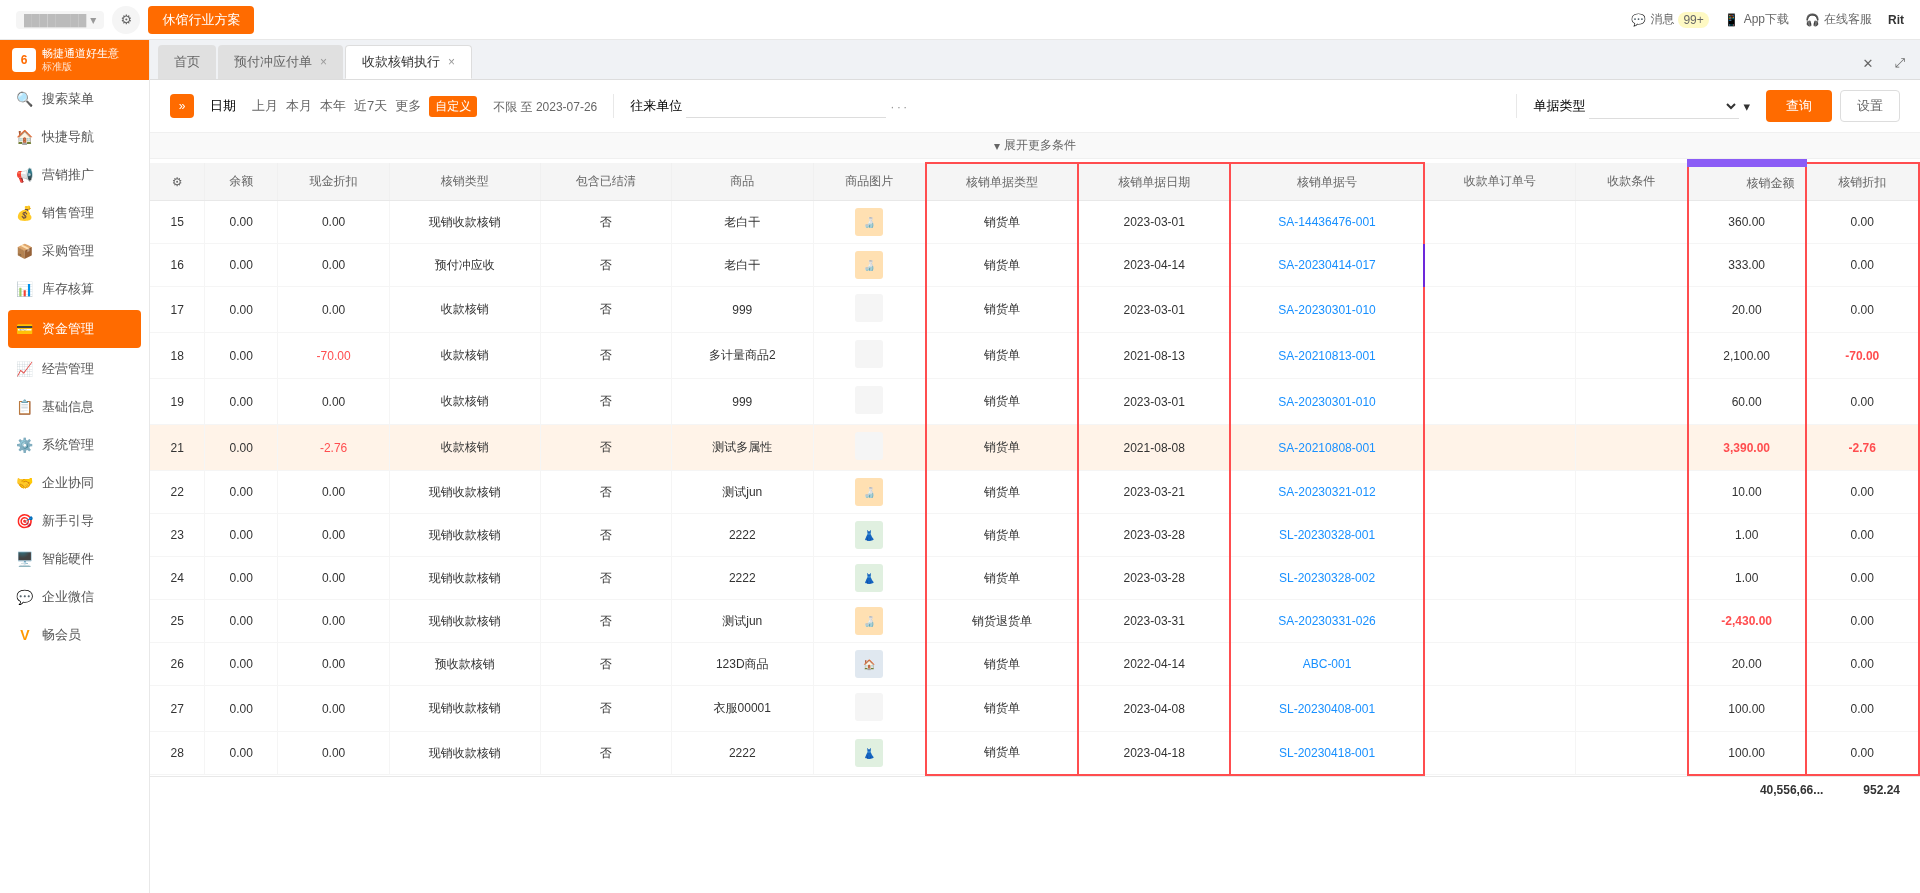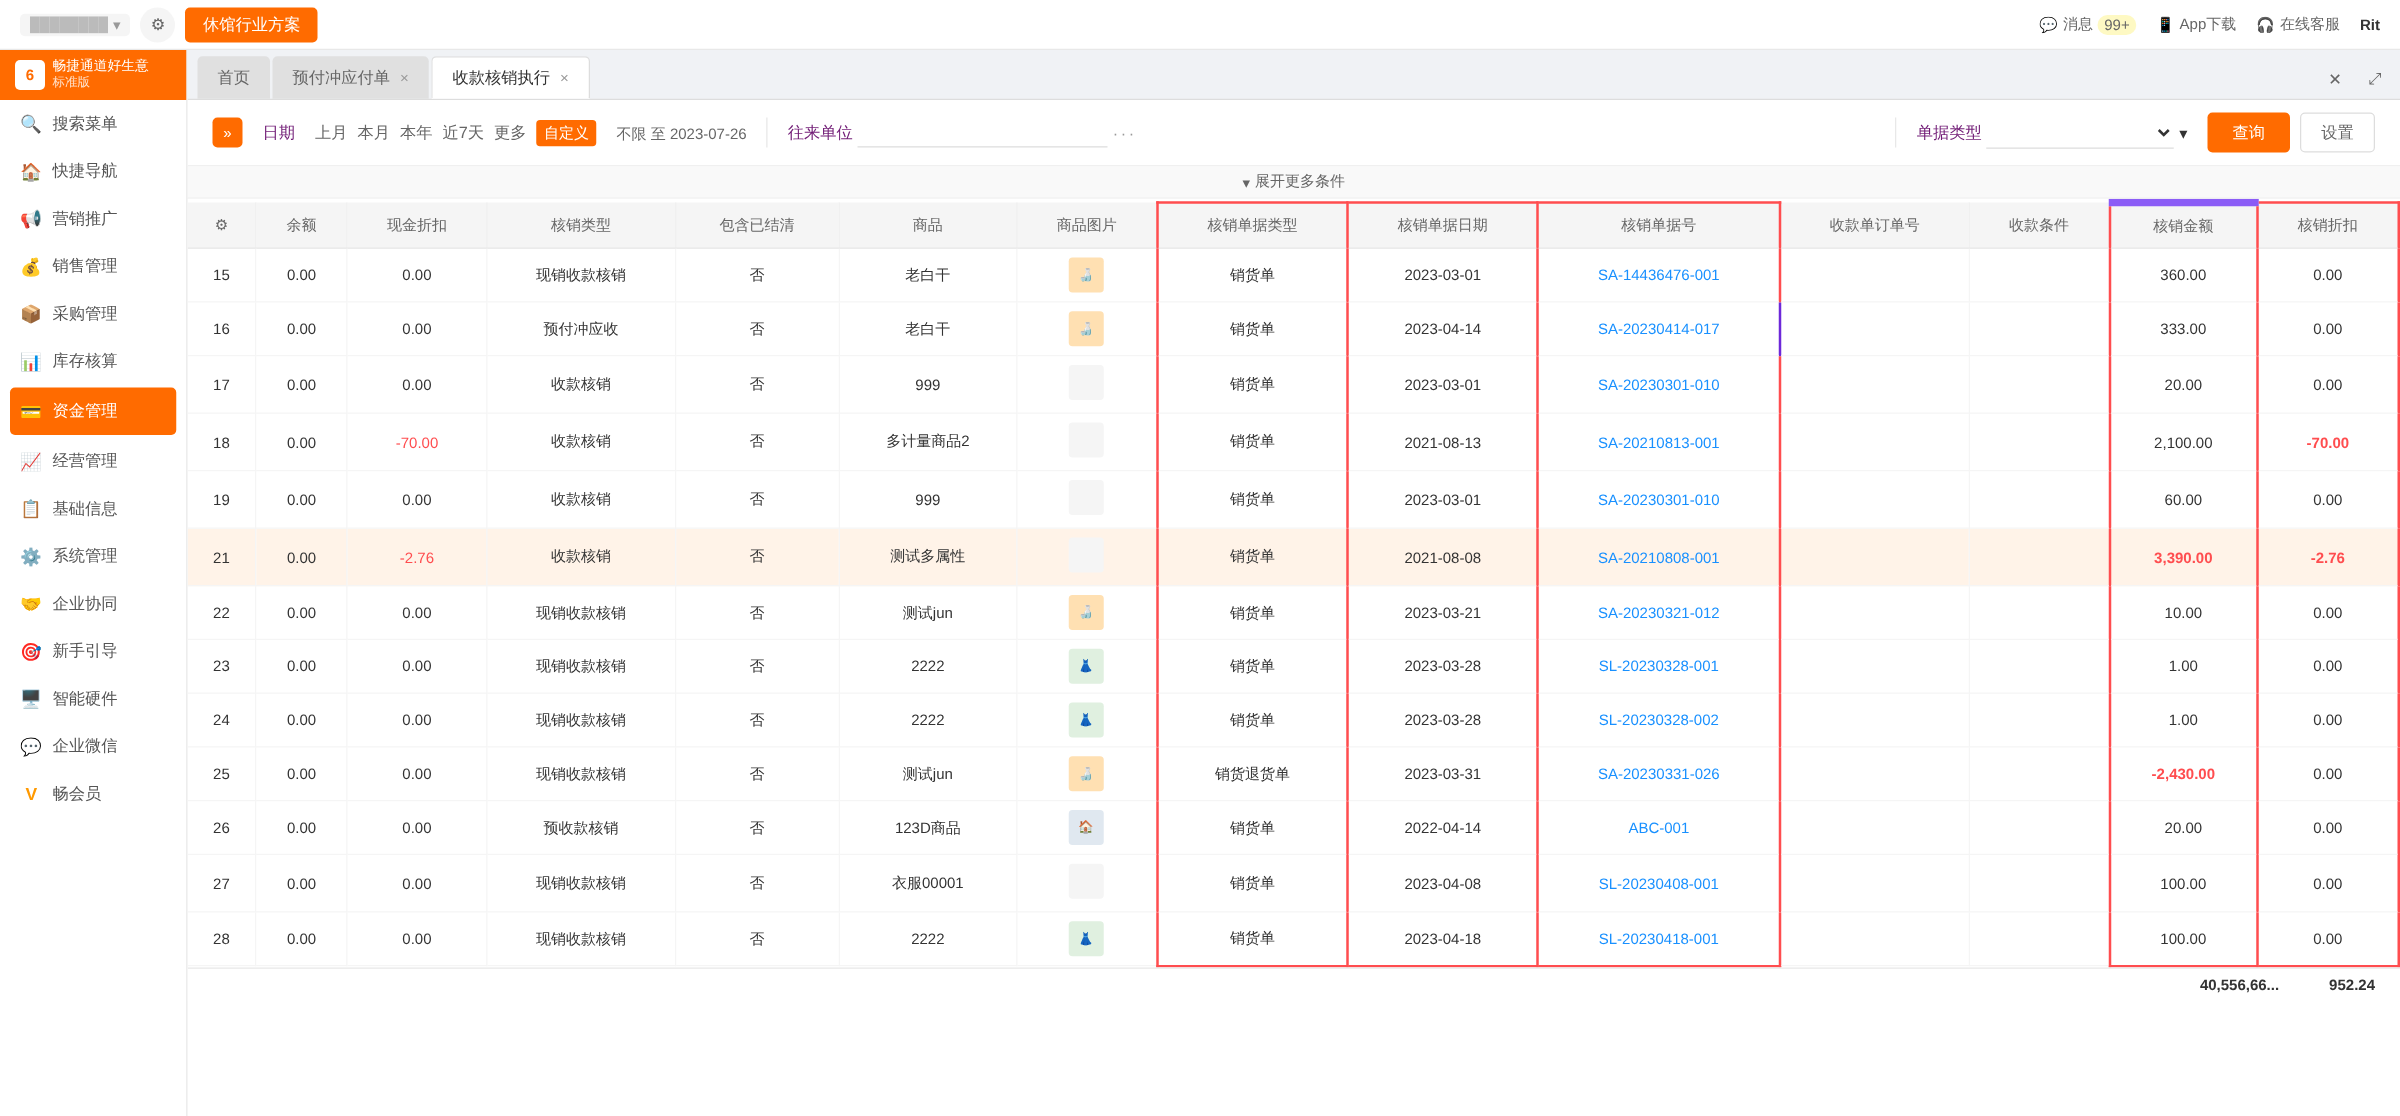--- a/index.html
+++ b/index.html
@@ -48,21 +48,21 @@
     .page-header { padding: 12px 20px 8px; background: #fff; border-bottom: 1px solid #f0f0f0; display: flex; align-items: center; justify-content: space-between; }
     .page-title { font-size: 18px; font-weight: bold; color: #333; }
     .page-actions { display: flex; gap: 8px; }
     .export-btn { display: flex; align-items: center; gap: 4px; color: #666; cursor: pointer; font-size: 13px; }
     .refresh-btn { display: flex; align-items: center; gap: 4px; color: #666; cursor: pointer; font-size: 13px; }
 
     
     .filter-bar { background: #fff; padding: 10px 20px; border-bottom: 1px solid #f0f0f0; }
     .filter-row { display: flex; align-items: center; gap: 16px; }
     .filter-toggle { width: 24px; height: 24px; background: #ff6b00; color: #fff; border-radius: 4px; display: flex; align-items: center; justify-content: center; cursor: pointer; font-size: 12px; }
-    .filter-label { color: #701a75; font-size: 13px; }
+    .filter-label { color: #000000; font-size: 13px; }
     .date-options { display: flex; gap: 8px; align-items: center; }
     .date-opt { color: #666; cursor: pointer; font-size: 13px; }
     .date-custom { background: #ff6b00; color: #fff; padding: 2px 6px; border-radius: 3px; font-size: 12px; cursor: pointer; }
     .date-sub { color: #666; font-size: 12px; margin-top: 2px; }
     .filter-divider { width: 1px; height: 24px; background: #e8e8e8; }
     .filter-input-group { display: flex; align-items: center; gap: 4px; flex: 1; }
     .filter-input { border: none; border-bottom: 1px solid #ddd; outline: none; padding: 4px 8px; font-size: 13px; color: #333; width: 200px; }
     .filter-dots { color: #999; letter-spacing: 2px; }
     .filter-select-group { display: flex; align-items: center; gap: 4px; }
     .filter-select { border: none; border-bottom: 1px solid #ddd; outline: none; padding: 4px 8px; font-size: 13px; color: #333; background: #fff; width: 150px; }
@@ -267,21 +267,21 @@
             <th>现金折扣</th>
             <th>核销类型</th>
             <th>包含已结清</th>
             <th>商品</th>
             <th>商品图片</th>
             <th style="border-left: 2px solid #ff4d4f; border-right: 2px solid #ff4d4f; border-top: 2px solid #ff4d4f;">核销单据类型</th>
             <th style="border-left: 2px solid #ff4d4f; border-right: 2px solid #ff4d4f; border-top: 2px solid #ff4d4f;">核销单据日期</th>
             <th style="border-left: 2px solid #ff4d4f; border-right: 2px solid #ff4d4f; border-top: 2px solid #ff4d4f;">核销单据号</th>
             <th>收款单订单号</th>
             <th>收款条件</th>
-            <th style="border-left: 2px solid #ff4d4f; border-right: 2px solid #ff4d4f; border-top: 6px solid #8b5cf6;">核销金额</th>
+            <th style="border-left: 2px solid #ff4d4f; border-right: 2px solid #ff4d4f; border-top: 8px solid #8b5cf6; text-align: right;">核销金额</th>
             <th style="border-left: 2px solid #ff4d4f; border-right: 2px solid #ff4d4f; border-top: 2px solid #ff4d4f;">核销折扣</th>
           </tr>
         </thead>
         <tbody id="table-body">
         <tr>
       <td>15</td>
       <td>0.00</td>
       <td class="">0.00</td>
       <td>现销收款核销</td>
       <td>否</td>

